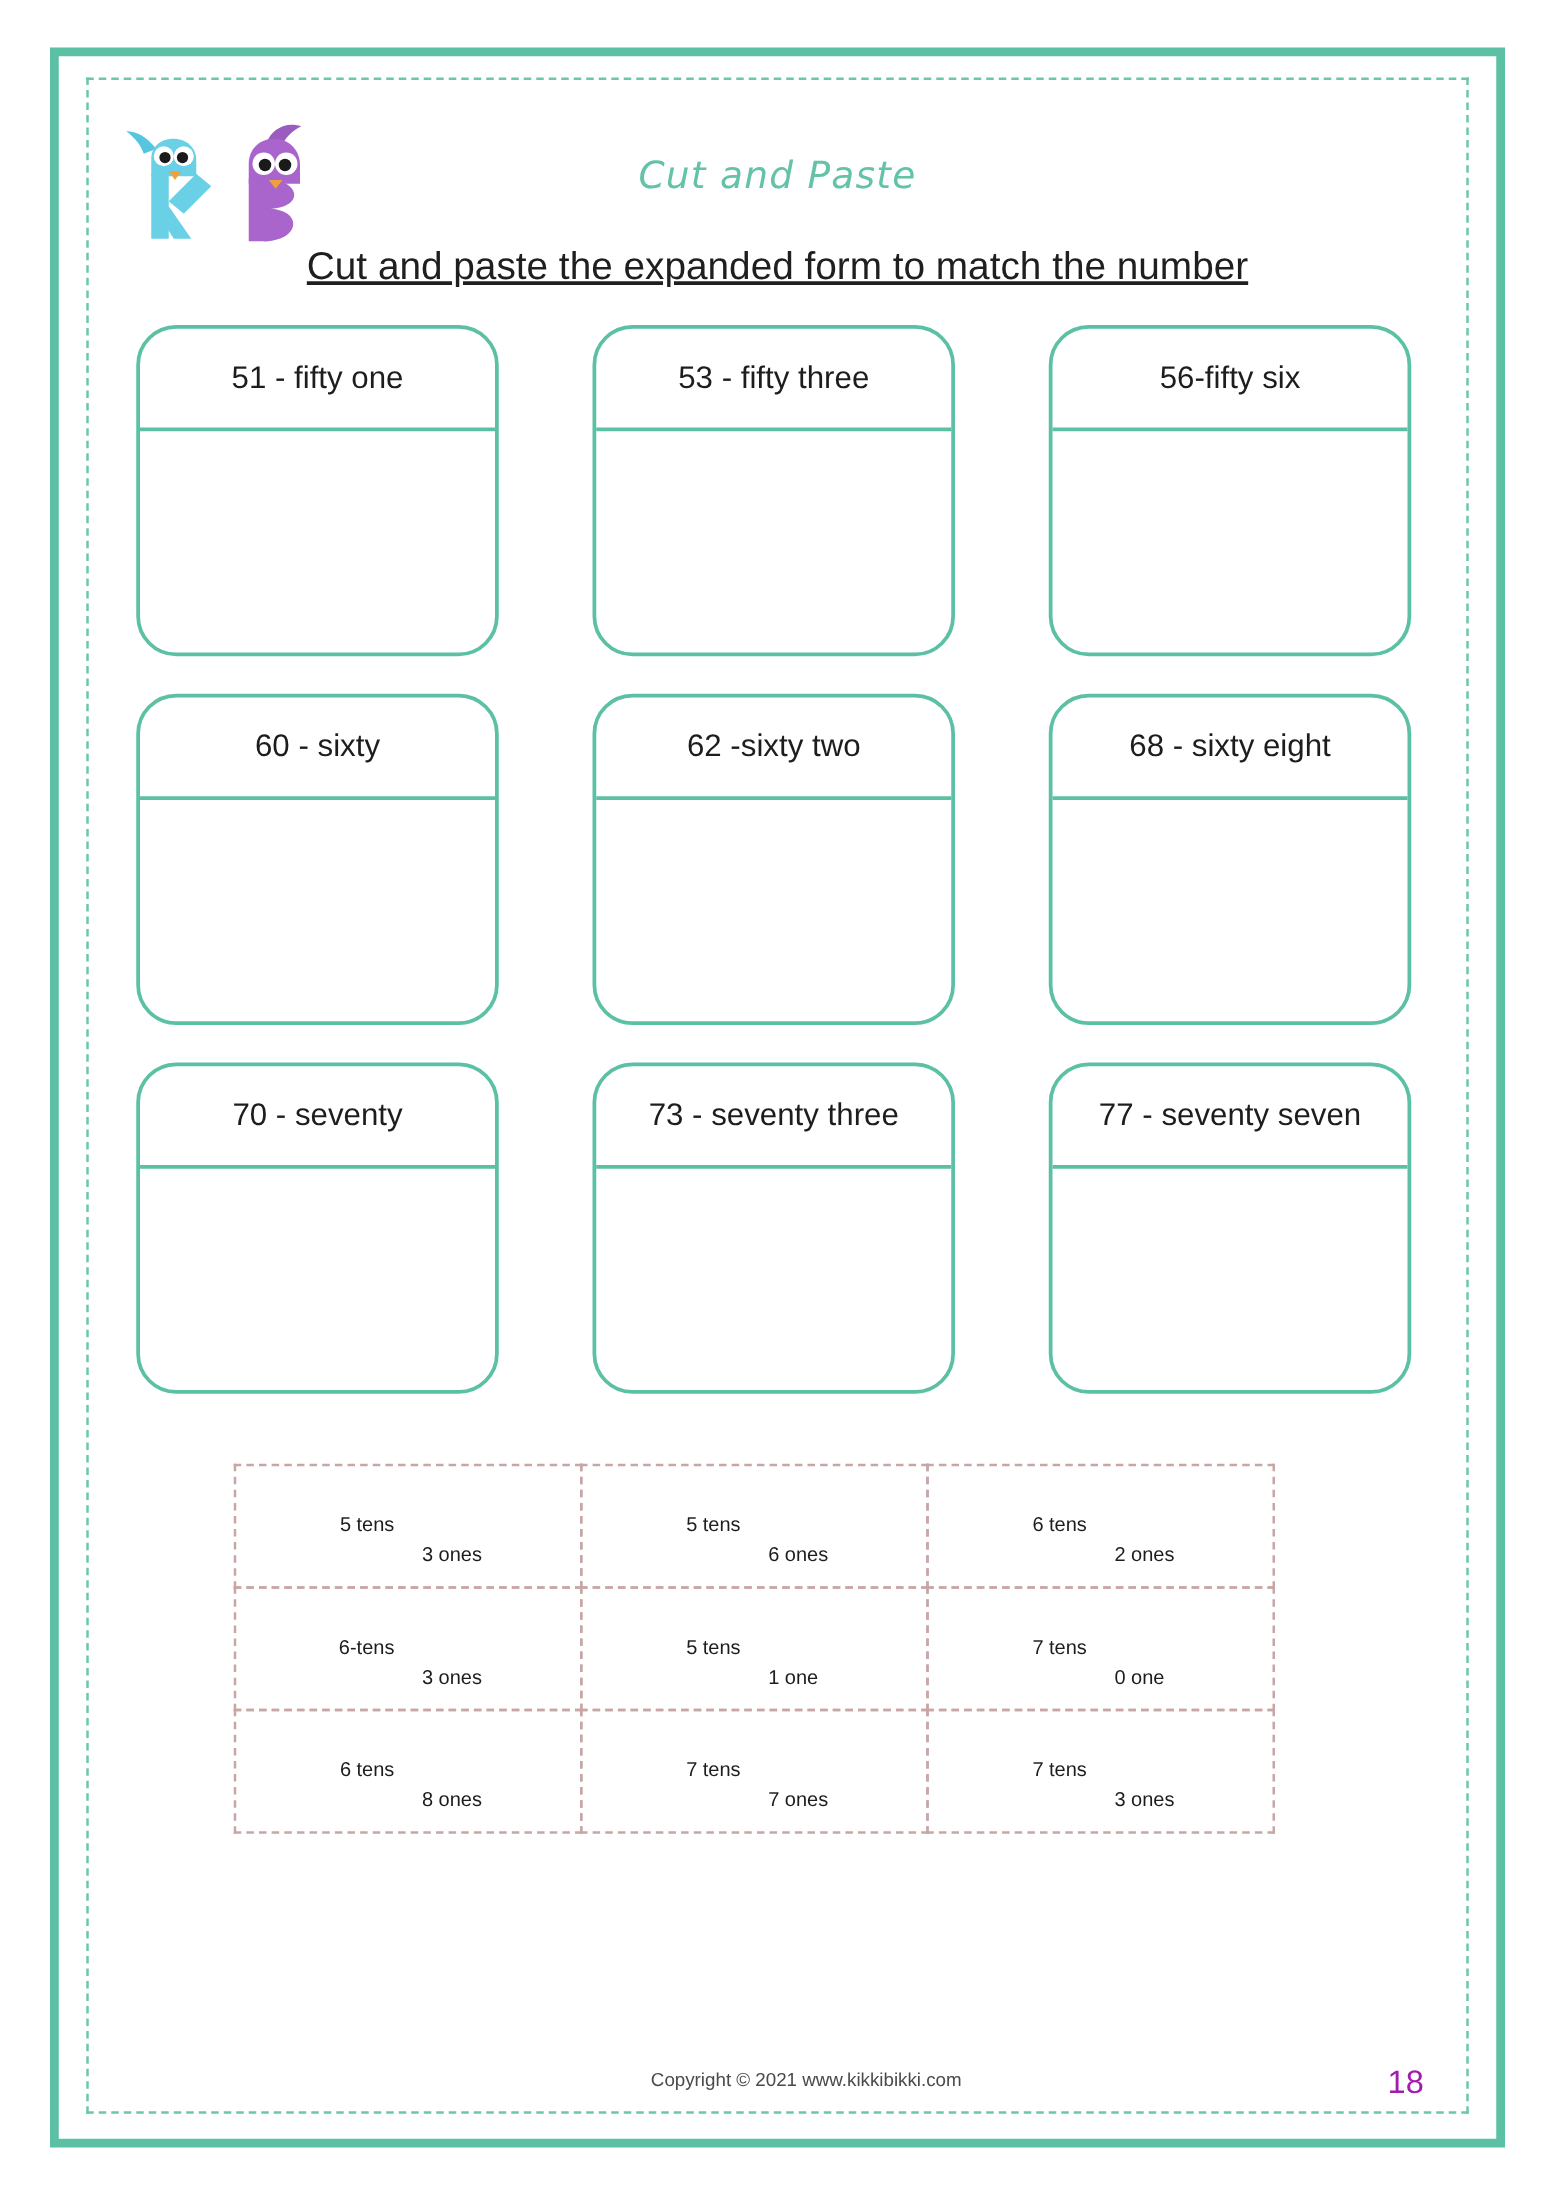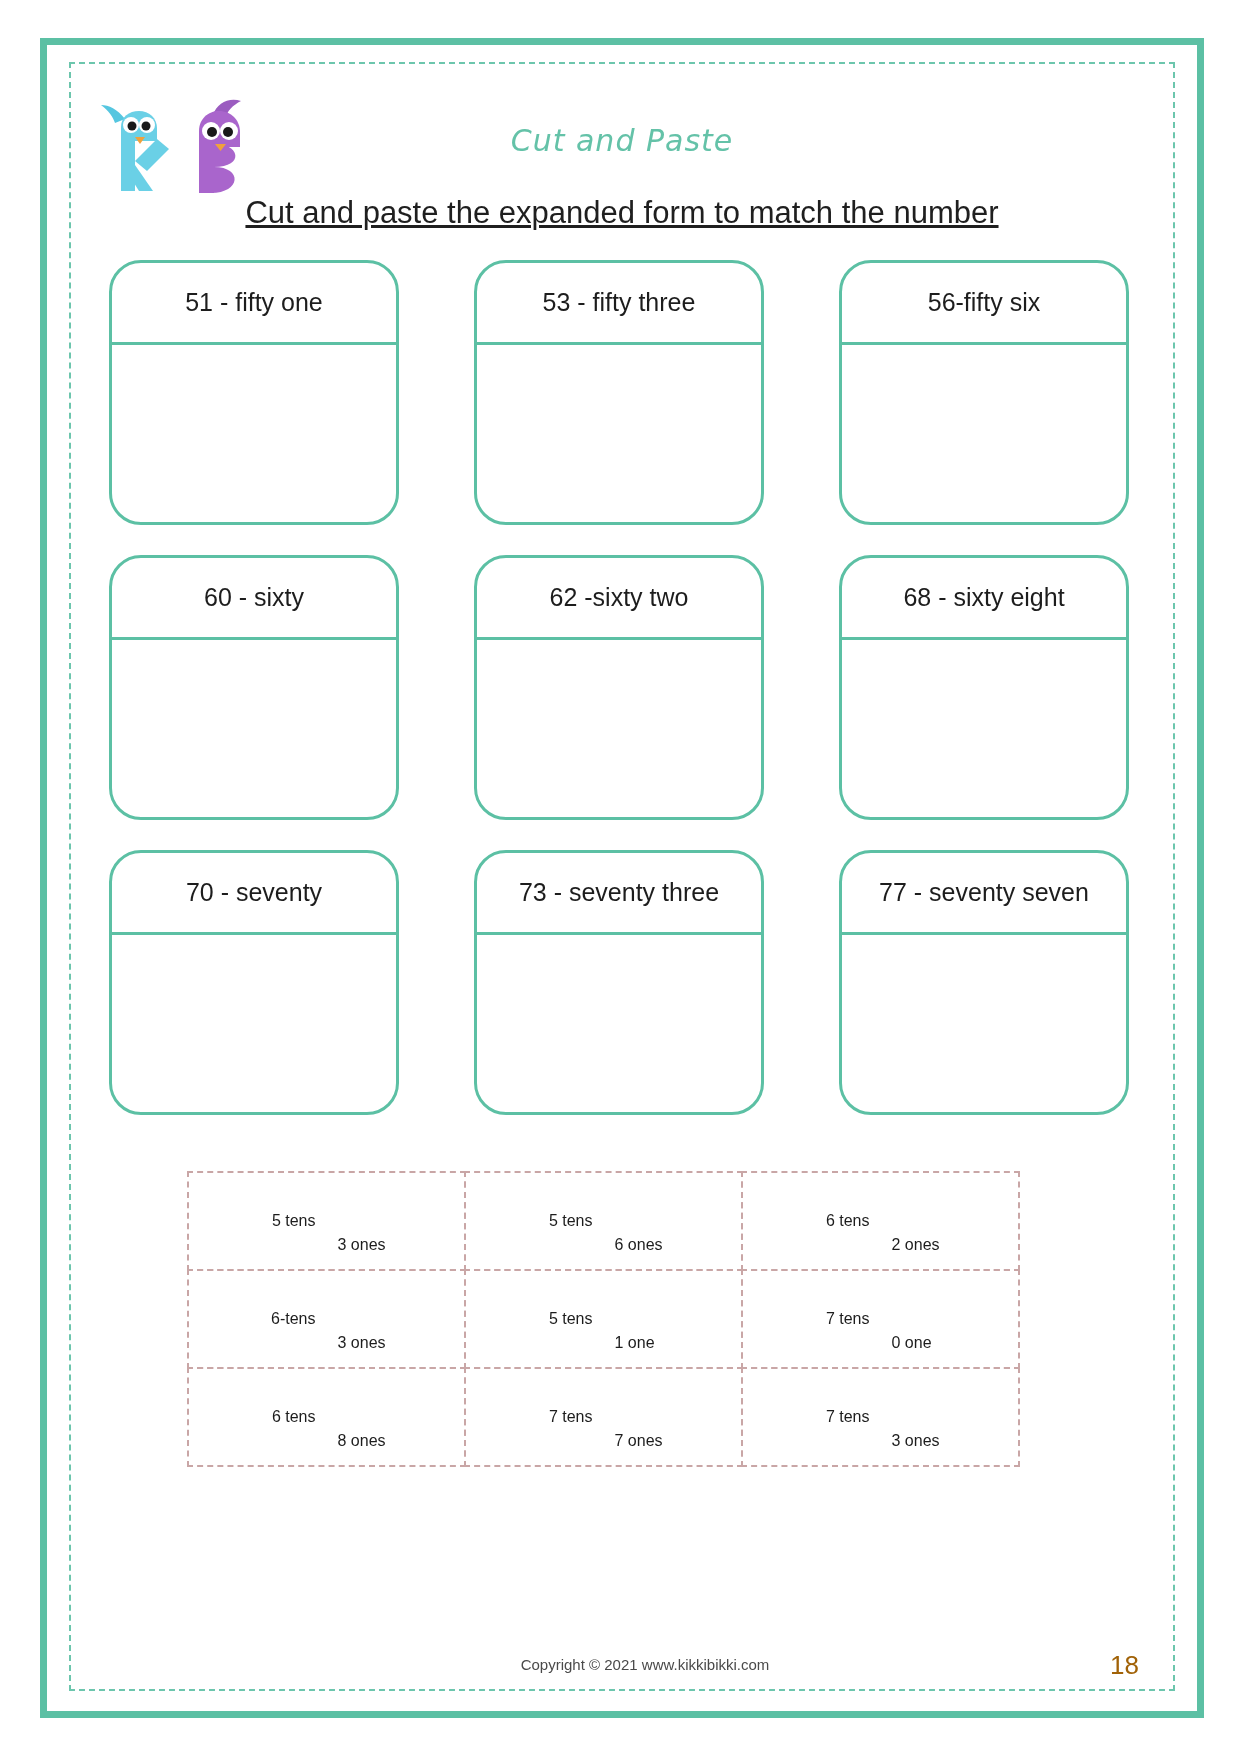--- a/index.html
+++ b/index.html
@@ -147,21 +147,21 @@
     text-align: center;
     font-size: 15px;
     color: #4a4a4a;
     padding-left: 23px;
   }
   .page-number {
     position: absolute;
     right: 58px;
     bottom: 30px;
     font-size: 26px;
-    color: #a16207;
+    color: #a21caf;
   }
 </style>
 </head>
 <body>
 
 <div class="page">
   <div class="inner-dash"></div>
 
   <div class="header">
     <div class="logo">

